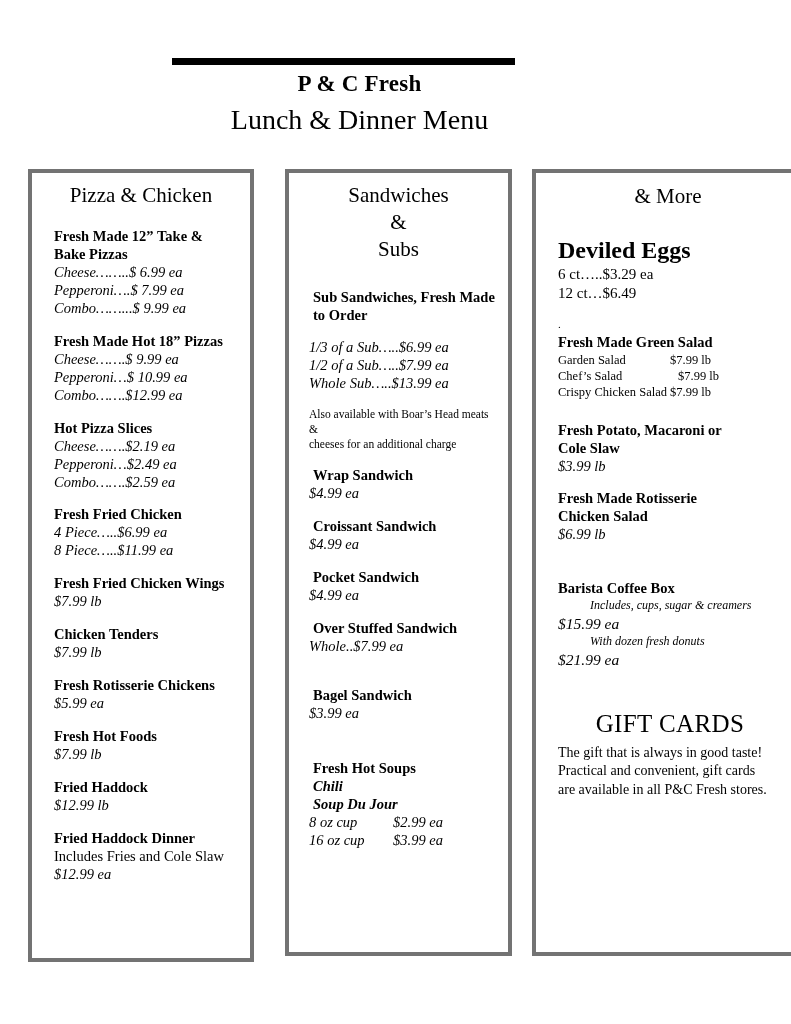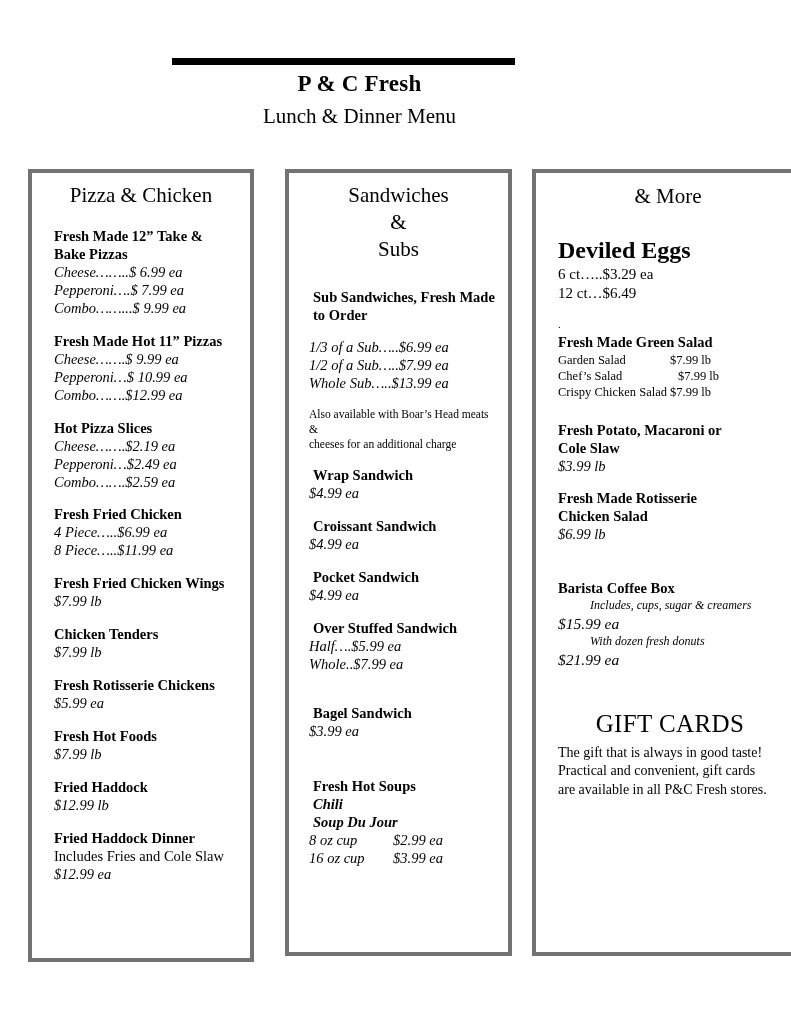--- a/index.html
+++ b/index.html
@@ -40,21 +40,21 @@
     font-size: 23px;
     font-weight: bold;
     letter-spacing: 0.2px;
   }
   #menu-subtitle {
     position: absolute;
     left: 0;
     top: 104px;
     width: 719px;
     text-align: center;
-    font-size: 21px;
+    font-size: 28px;
     font-weight: normal;
   }
 
   
   .column {
     position: absolute;
     top: 169px;
     border: 4px solid #737373;
     background: #ffffff;
     box-sizing: border-box;
@@ -191,21 +191,21 @@
 
       <div class="group">
         <div class="item-name">Fresh Made 12” Take &amp;</div>
         <div class="item-name">Bake Pizzas</div>
         <div class="item-price">Cheese……..$ 6.99 ea</div>
         <div class="item-price">Pepperoni….$ 7.99 ea</div>
         <div class="item-price">Combo……...$ 9.99 ea</div>
       </div>
 
       <div class="group">
-        <div class="item-name">Fresh Made Hot 11” Pizzas</div>
+        <div class="item-name">Fresh Made Hot 18” Pizzas</div>
         <div class="item-price">Cheese…….$ 9.99 ea</div>
         <div class="item-price">Pepperoni…$ 10.99 ea</div>
         <div class="item-price">Combo…….$12.99 ea</div>
       </div>
 
       <div class="group">
         <div class="item-name">Hot Pizza Slices</div>
         <div class="item-price">Cheese…….$2.19 ea</div>
         <div class="item-price">Pepperoni…$2.49 ea</div>
         <div class="item-price">Combo…….$2.59 ea</div>
@@ -285,21 +285,20 @@
         <div class="item-price"> $4.99 ea</div>
       </div>
 
       <div class="group">
         <div class="item-name indent-half"> Pocket Sandwich</div>
         <div class="item-price">$4.99 ea</div>
       </div>
 
       <div class="group">
         <div class="item-name indent-half">Over Stuffed Sandwich</div>
-        <div class="item-price">Half….$5.99 ea</div>
         <div class="item-price">Whole..$7.99 ea</div>
       </div>
 
       <div style="height:16px"></div>
 
       <div class="group">
         <div class="item-name indent-half">Bagel Sandwich</div>
         <div class="item-price">$3.99 ea</div>
       </div>
 

